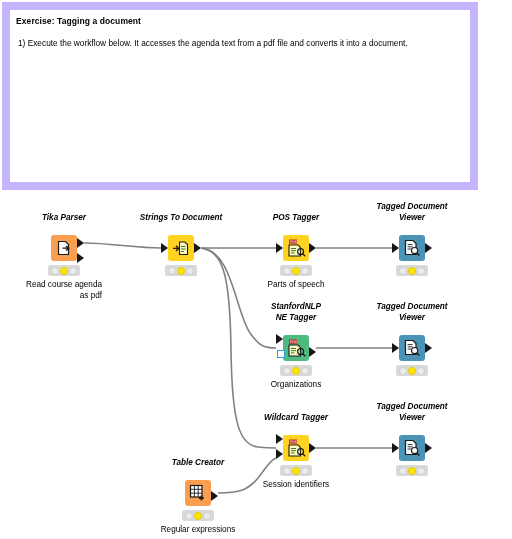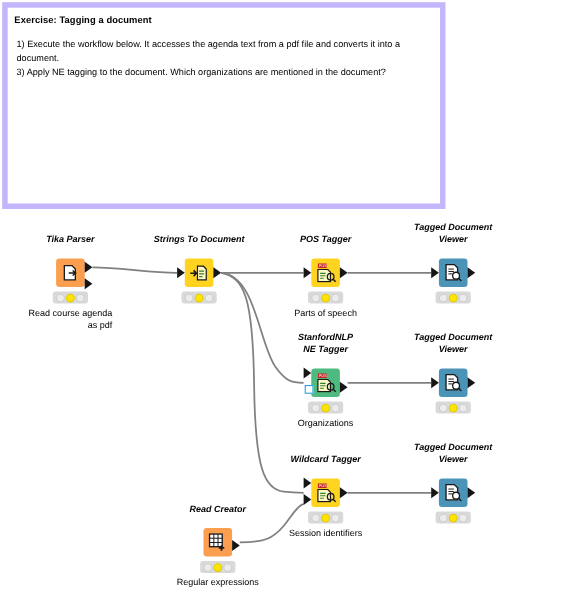--- a/index.html
+++ b/index.html
@@ -14,24 +14,24 @@
     overflow: hidden;
     font-family: "Liberation Sans", sans-serif;
     color: #000000;
   }
 
   
   #annotation {
     position: absolute;
     left: 2px;
     top: 2px;
-    width: 403px;
+    width: 476px;
     height: 188px;
     box-sizing: border-box;
-    border: 5px solid #c4b5fd;
+    border: 8px solid #c4b5fd;
     background: #ffffff;
     padding: 5px 6px 4px 6px;
   }
   #annotation .ann-title {
     font-size: 8.5px;
     font-weight: bold;
     line-height: 12px;
     margin: 0 0 11px 0;
     letter-spacing: 0.01em;
   }
@@ -154,21 +154,20 @@
     left: -19px;
   }
 </style>
 </head>
 <body>
 
 <div id="annotation">
   <div class="ann-title">Exercise: Tagging a document</div>
   <div class="ann-body">
     <div class="line">1) Execute the workflow below. It accesses the agenda text from a pdf file and converts it into a document.</div>
-    <div class="line">3) Apply NE tagging to the document. Which organizations are mentioned in the document?</div>
   </div>
 </div>
 
 <div id="canvas">
 
   <svg id="wires" viewBox="0 0 512 349" preserveAspectRatio="none">
 
     <path d="M 84 53 C 110 53 135 58 161 58" fill="none" stroke="#808080" stroke-width="1.6"></path>
 
     <path d="M 201 58 C 235 58 250 58 276 58" fill="none" stroke="#808080" stroke-width="1.6"></path>
@@ -366,21 +365,21 @@
     <div class="port out" style="top:-5px;"></div>
     <div class="n-status">
       <i></i>
       <i class="on"></i>
       <i></i>
     </div>
     <div class="n-caption"></div>
   </div>
 
   <div class="node" style="left:198px; top:303px;">
-    <div class="n-title">Read Creator</div>
+    <div class="n-title">Table Creator</div>
     <div class="n-box orange">
       <span>
         <svg width="18" height="18" viewBox="0 0 18 18">
           <rect x="1.5" y="1.5" width="11.5" height="11.5" fill="#ffffff" stroke="#1a1a1a" stroke-width="1.2"></rect>
           <path d="M1.5 5.3 h11.5 M1.5 9.2 h11.5 M5.4 1.5 v11.5 M9.2 1.5 v11.5" stroke="#1a1a1a" stroke-width="0.9"></path>
           <path d="M12.4 11.6 v5 M9.9 14.1 h5" stroke="#1a1a1a" stroke-width="1.6"></path>
         </svg>
       </span>
     </div>
     <div class="port out" style="top:-2px;"></div>

